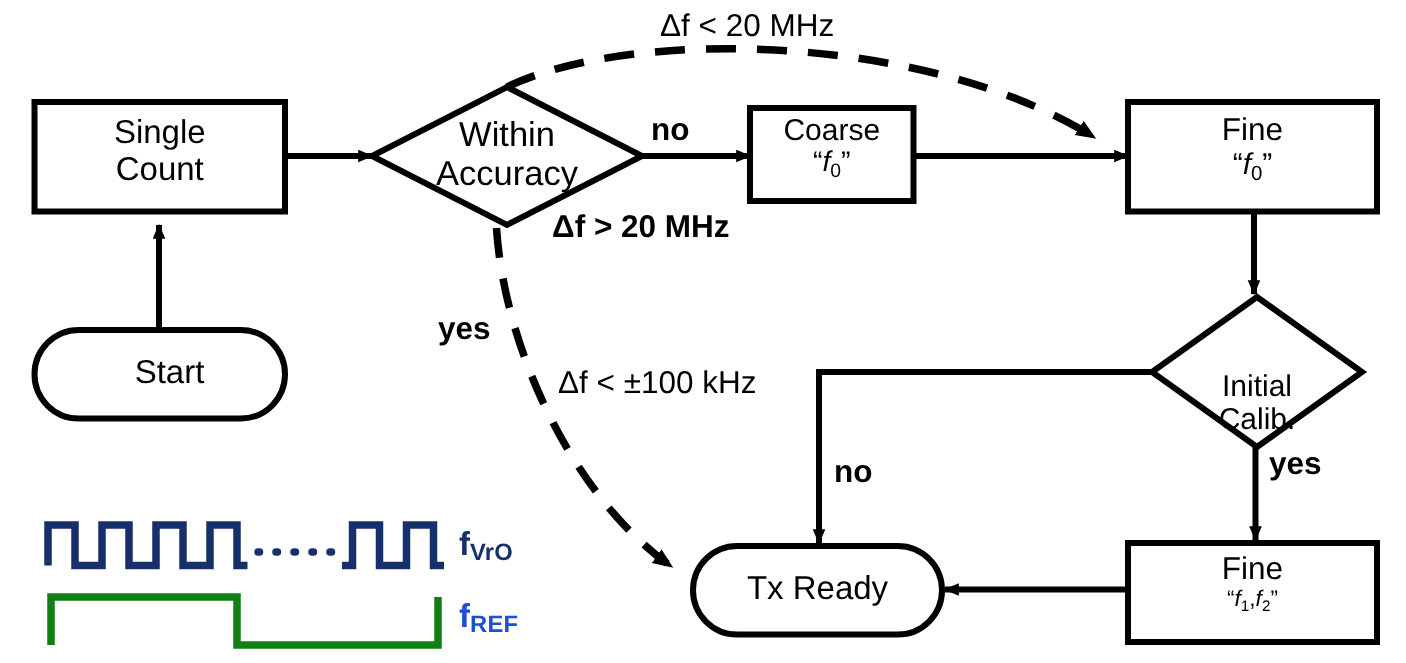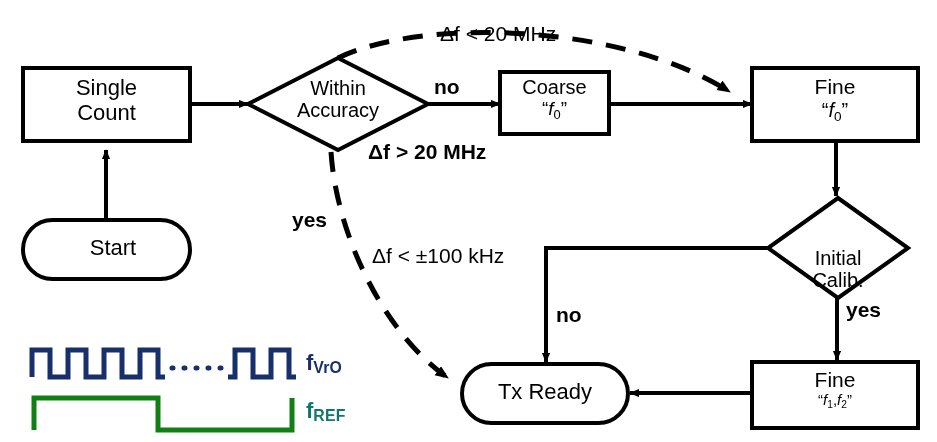--- a/index.html
+++ b/index.html
@@ -122,21 +122,21 @@
 
   <div class="node-text" style="left:23px; top:76px; width:167px; font-size:22px;">
     <div>Single</div>
     <div>Count</div>
   </div>
 
   <div class="node-text" style="left:23px; top:236px; width:180px; font-size:22px;">
     <div>Start</div>
   </div>
 
-  <div class="node-text" style="left:248px; top:77px; width:180px; font-size:20px;">
+  <div class="node-text" style="left:248px; top:77px; width:180px; font-size:23px;">
     <div>Within</div>
     <div>Accuracy</div>
   </div>
 
   <div class="node-text" style="left:500px; top:76px; width:109px; font-size:20px;">
     <div>Coarse</div>
     <div style="font-size:19px;">
       <span>“</span><span class="fital">f</span><span class="fsub">0</span><span>”</span>
     </div>
   </div>
@@ -157,35 +157,35 @@
     <div>Fine</div>
     <div style="font-size:15px;">
       <span>“</span><span class="fital">f</span><span class="fsub">1</span><span>,</span><span class="fital">f</span><span class="fsub">2</span><span>”</span>
     </div>
   </div>
 
   <div class="node-text" style="left:462px; top:380px; width:166px; font-size:22px;">
     <div>Tx Ready</div>
   </div>
 
-  <div class="edge-label" style="left:440px; top:6px; font-size:21px;margin-top:16px;">Δf &lt; 20 MHz</div>
+  <div class="edge-label" style="left:440px; top:6px; font-size:21px;">Δf &lt; 20 MHz</div>
 
   <div class="edge-label" style="left:368px; top:140px; font-size:21px;font-weight:bold;">Δf &gt; 20 MHz</div>
 
   <div class="edge-label" style="left:372px; top:244px; font-size:21px;">Δf &lt; ±100 kHz</div>
 
   <div class="edge-label lbl-bold" style="left:434px; top:75px; font-size:21px;">no</div>
 
   <div class="edge-label lbl-bold" style="left:292px; top:208px; font-size:21px;">yes</div>
 
   <div class="edge-label lbl-bold" style="left:846px; top:298px; font-size:21px;">yes</div>
 
   <div class="edge-label lbl-bold" style="left:556px; top:303px; font-size:21px;">no</div>
 
   <div class="wave-label" style="left:306px; top:350px; font-size:22px; color:#17306b;">
     <span>f</span><span class="sub">VrO</span>
   </div>
 
-  <div class="wave-label" style="left:306px; top:398px; font-size:22px; color:#0f766e;">
+  <div class="wave-label" style="left:306px; top:398px; font-size:22px; color:#1d4ed8;">
     <span>f</span><span class="sub">REF</span>
   </div>
 
 </div>
 
 </body></html>

